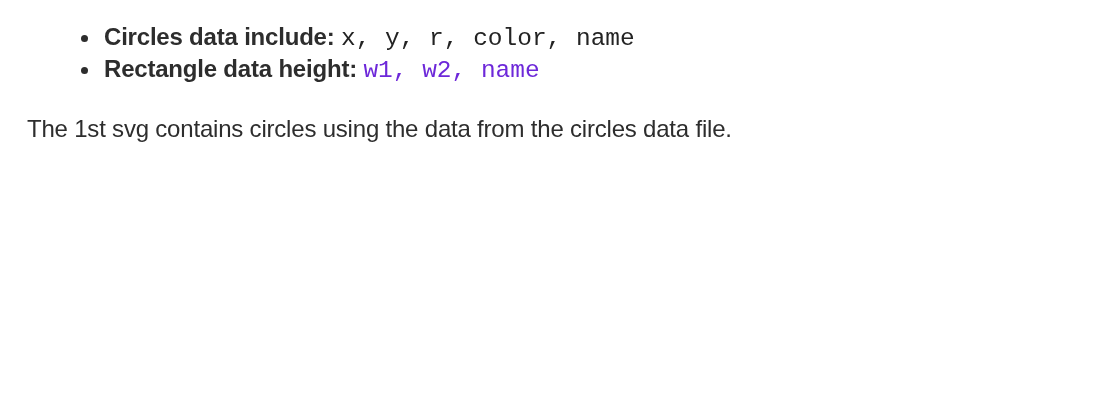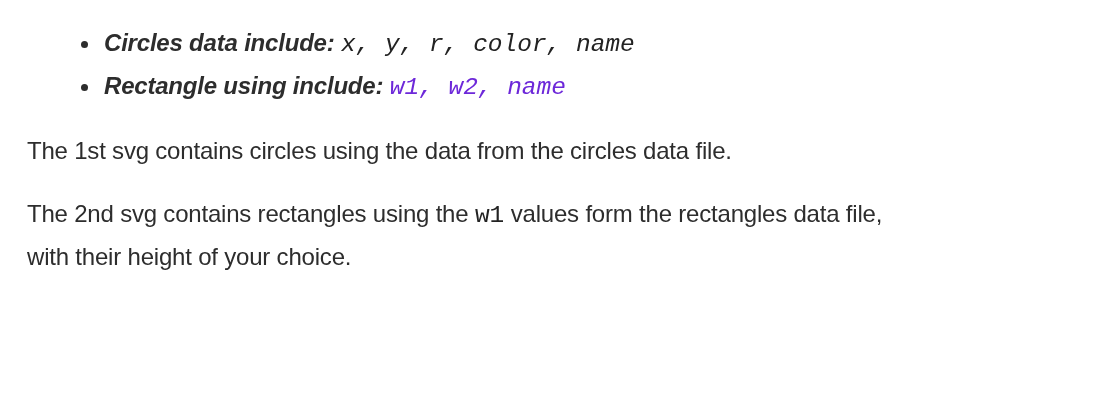--- a/index.html
+++ b/index.html
@@ -22,23 +22,22 @@
     padding: 22px 30px 0 27px;
     max-width: 1085px;
     box-sizing: border-box;
   }
   ul.bullet-list {
     margin: 0;
     padding: 0 0 0 75px;
     list-style: disc outside;
   }
   ul.bullet-list li {
-    line-height: 41px;
+    line-height: 30px;
     padding-left: 2px;
-    font-style: italic;
   }
   .bullet-label {
     font-weight: 700;
   }
   p.para {
     margin: 22px 0 0 0;
     line-height: 41px;
   }
   code {
     font-family: "Liberation Mono", "DejaVu Sans Mono", monospace;
@@ -51,22 +50,21 @@
 </head>
 <body style="color: rgb(45, 45, 45); background: rgb(255, 255, 255);">
 
 <div class="doc">
 
   <ul class="bullet-list">
     <li>
       <span class="bullet-label">Circles data include: </span><code style="color: rgb(35, 35, 35);">x, y, r, color, name</code>
     </li>
     <li>
-      <span class="bullet-label">Rectangle using include: </span><code style="color: #6d28d9;">w1, w2, name</code>
+      <span class="bullet-label">Rectangle data height: </span><code style="color: #6d28d9;">w1, w2, name</code>
     </li>
   </ul>
 
   <p class="para">The 1st svg contains circles using the data from the circles data file.</p>
 
-  <p class="para">The 2nd svg contains rectangles using the <code style="color: rgb(35, 35, 35);">w1</code> values form the rectangles data file,<br>with their height of your choice.</p>
 
 
 </div>
 
 </body></html>

